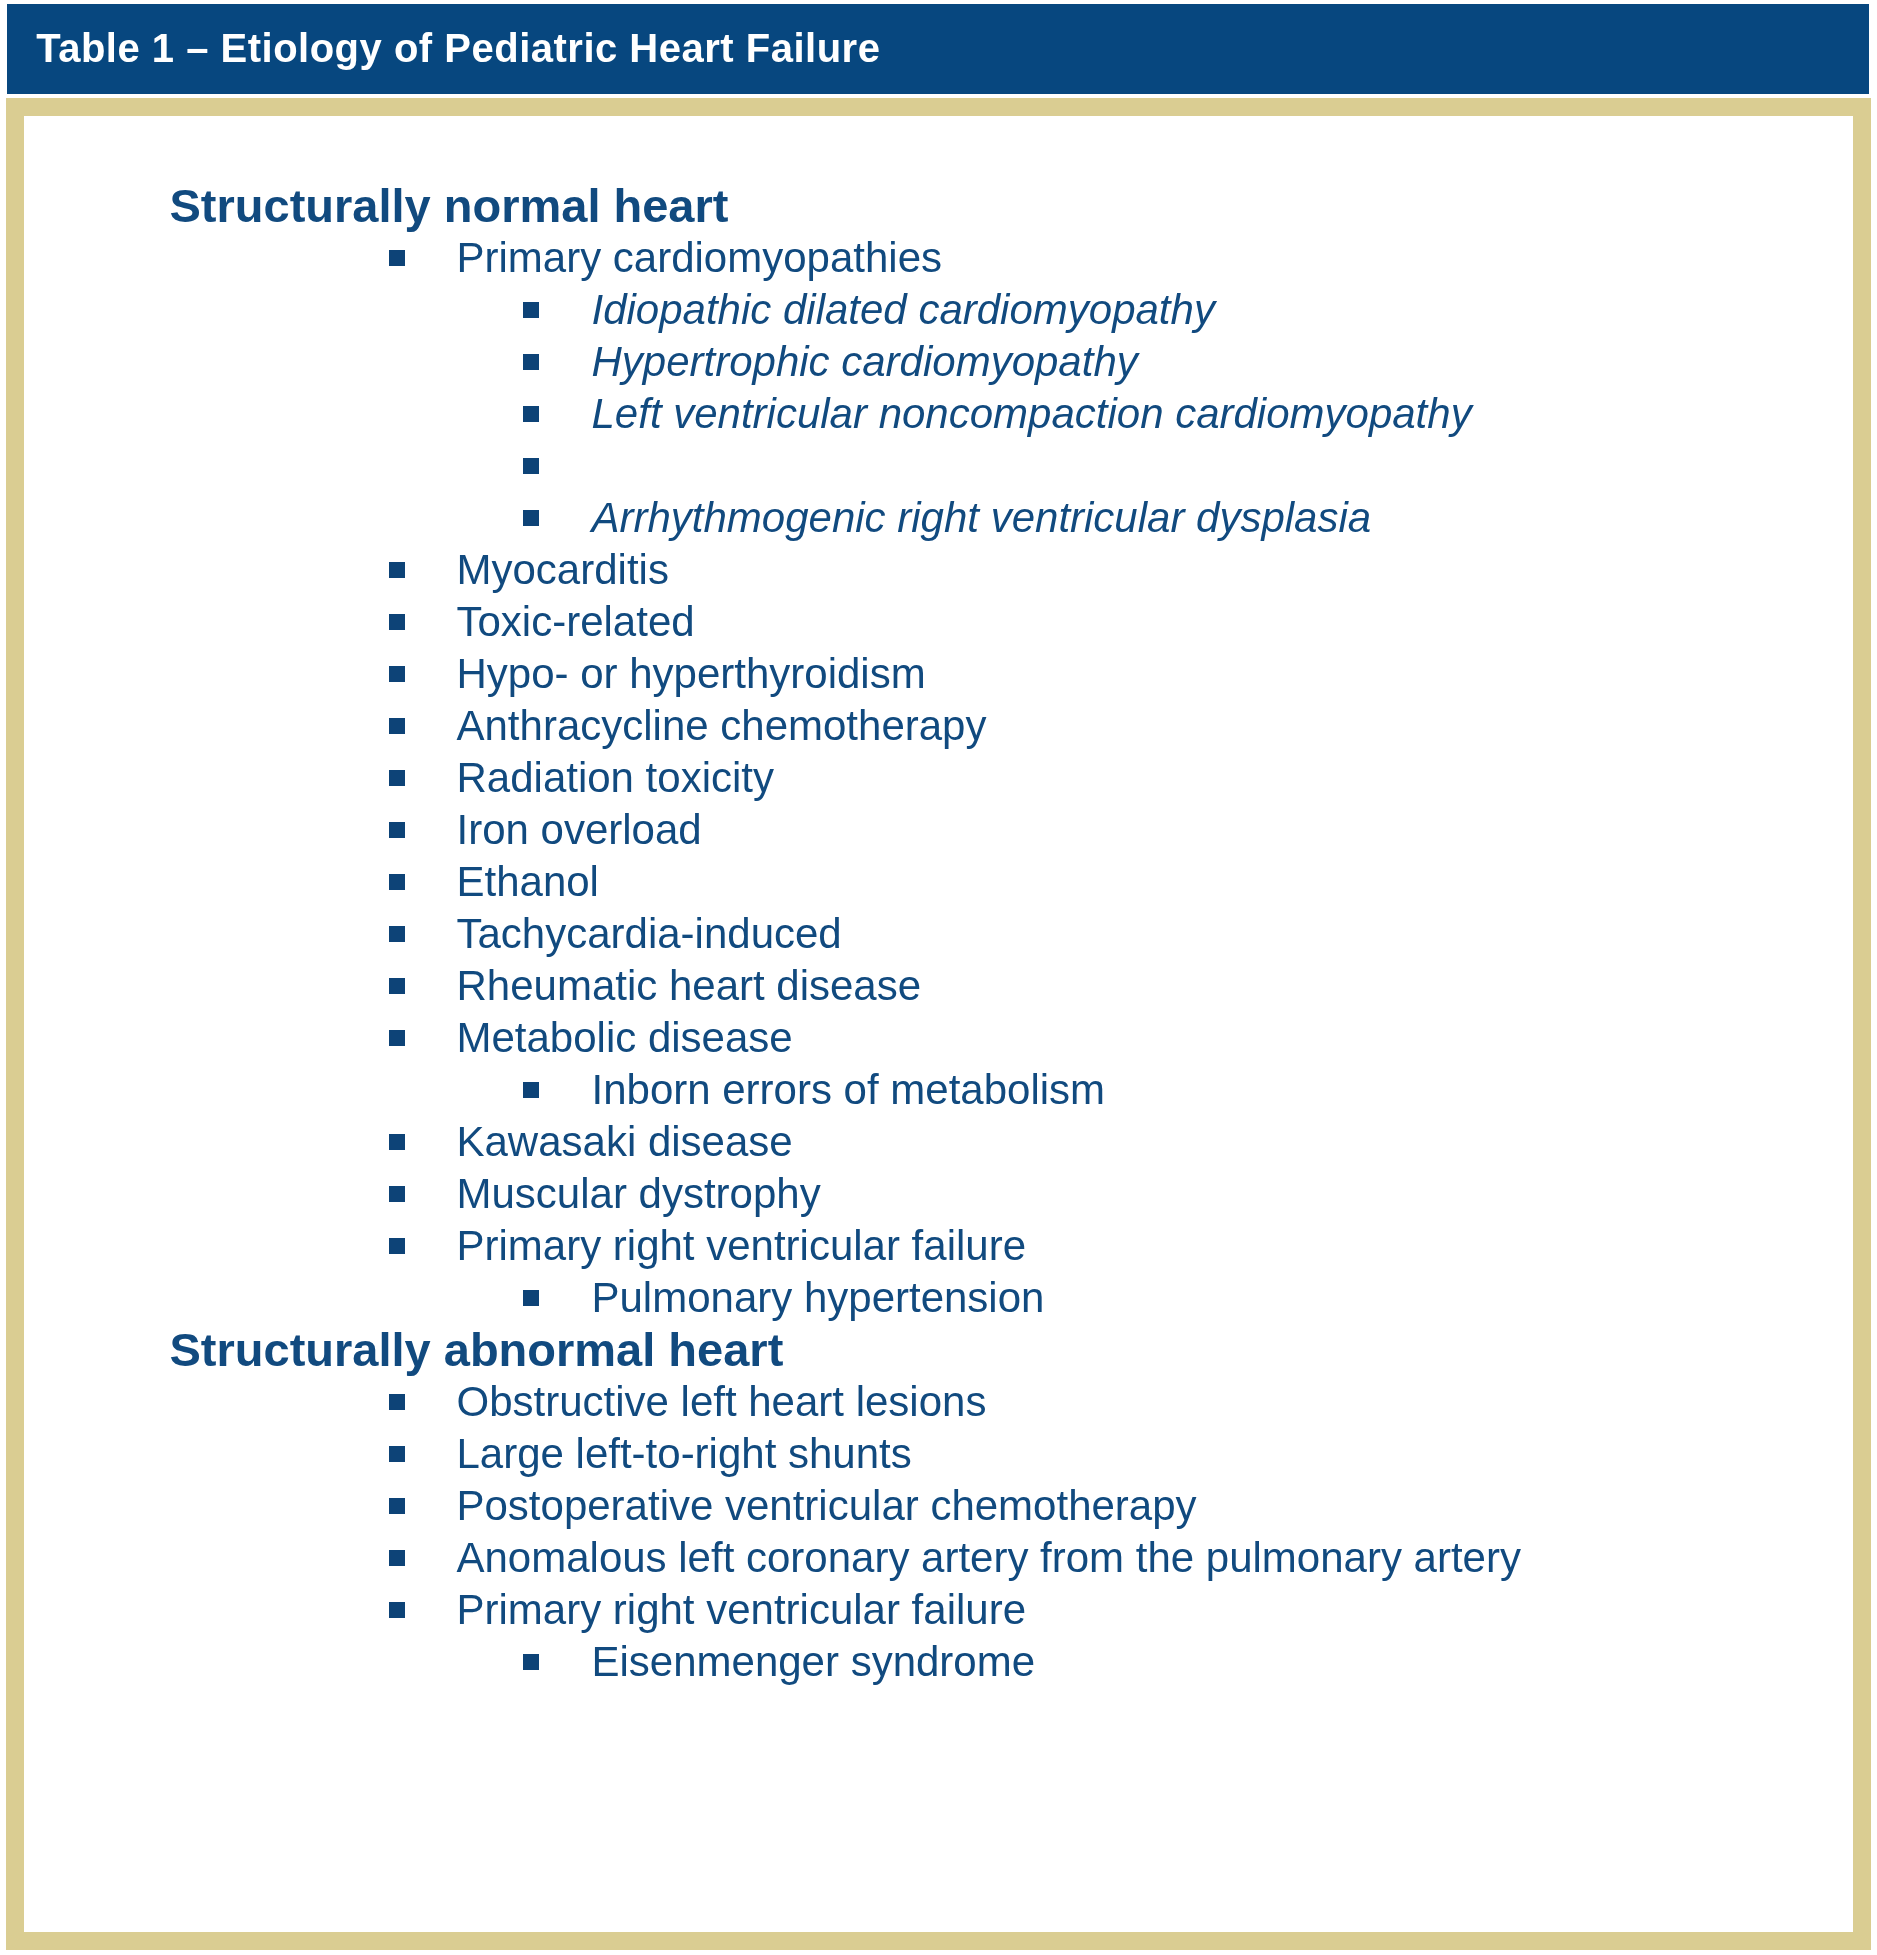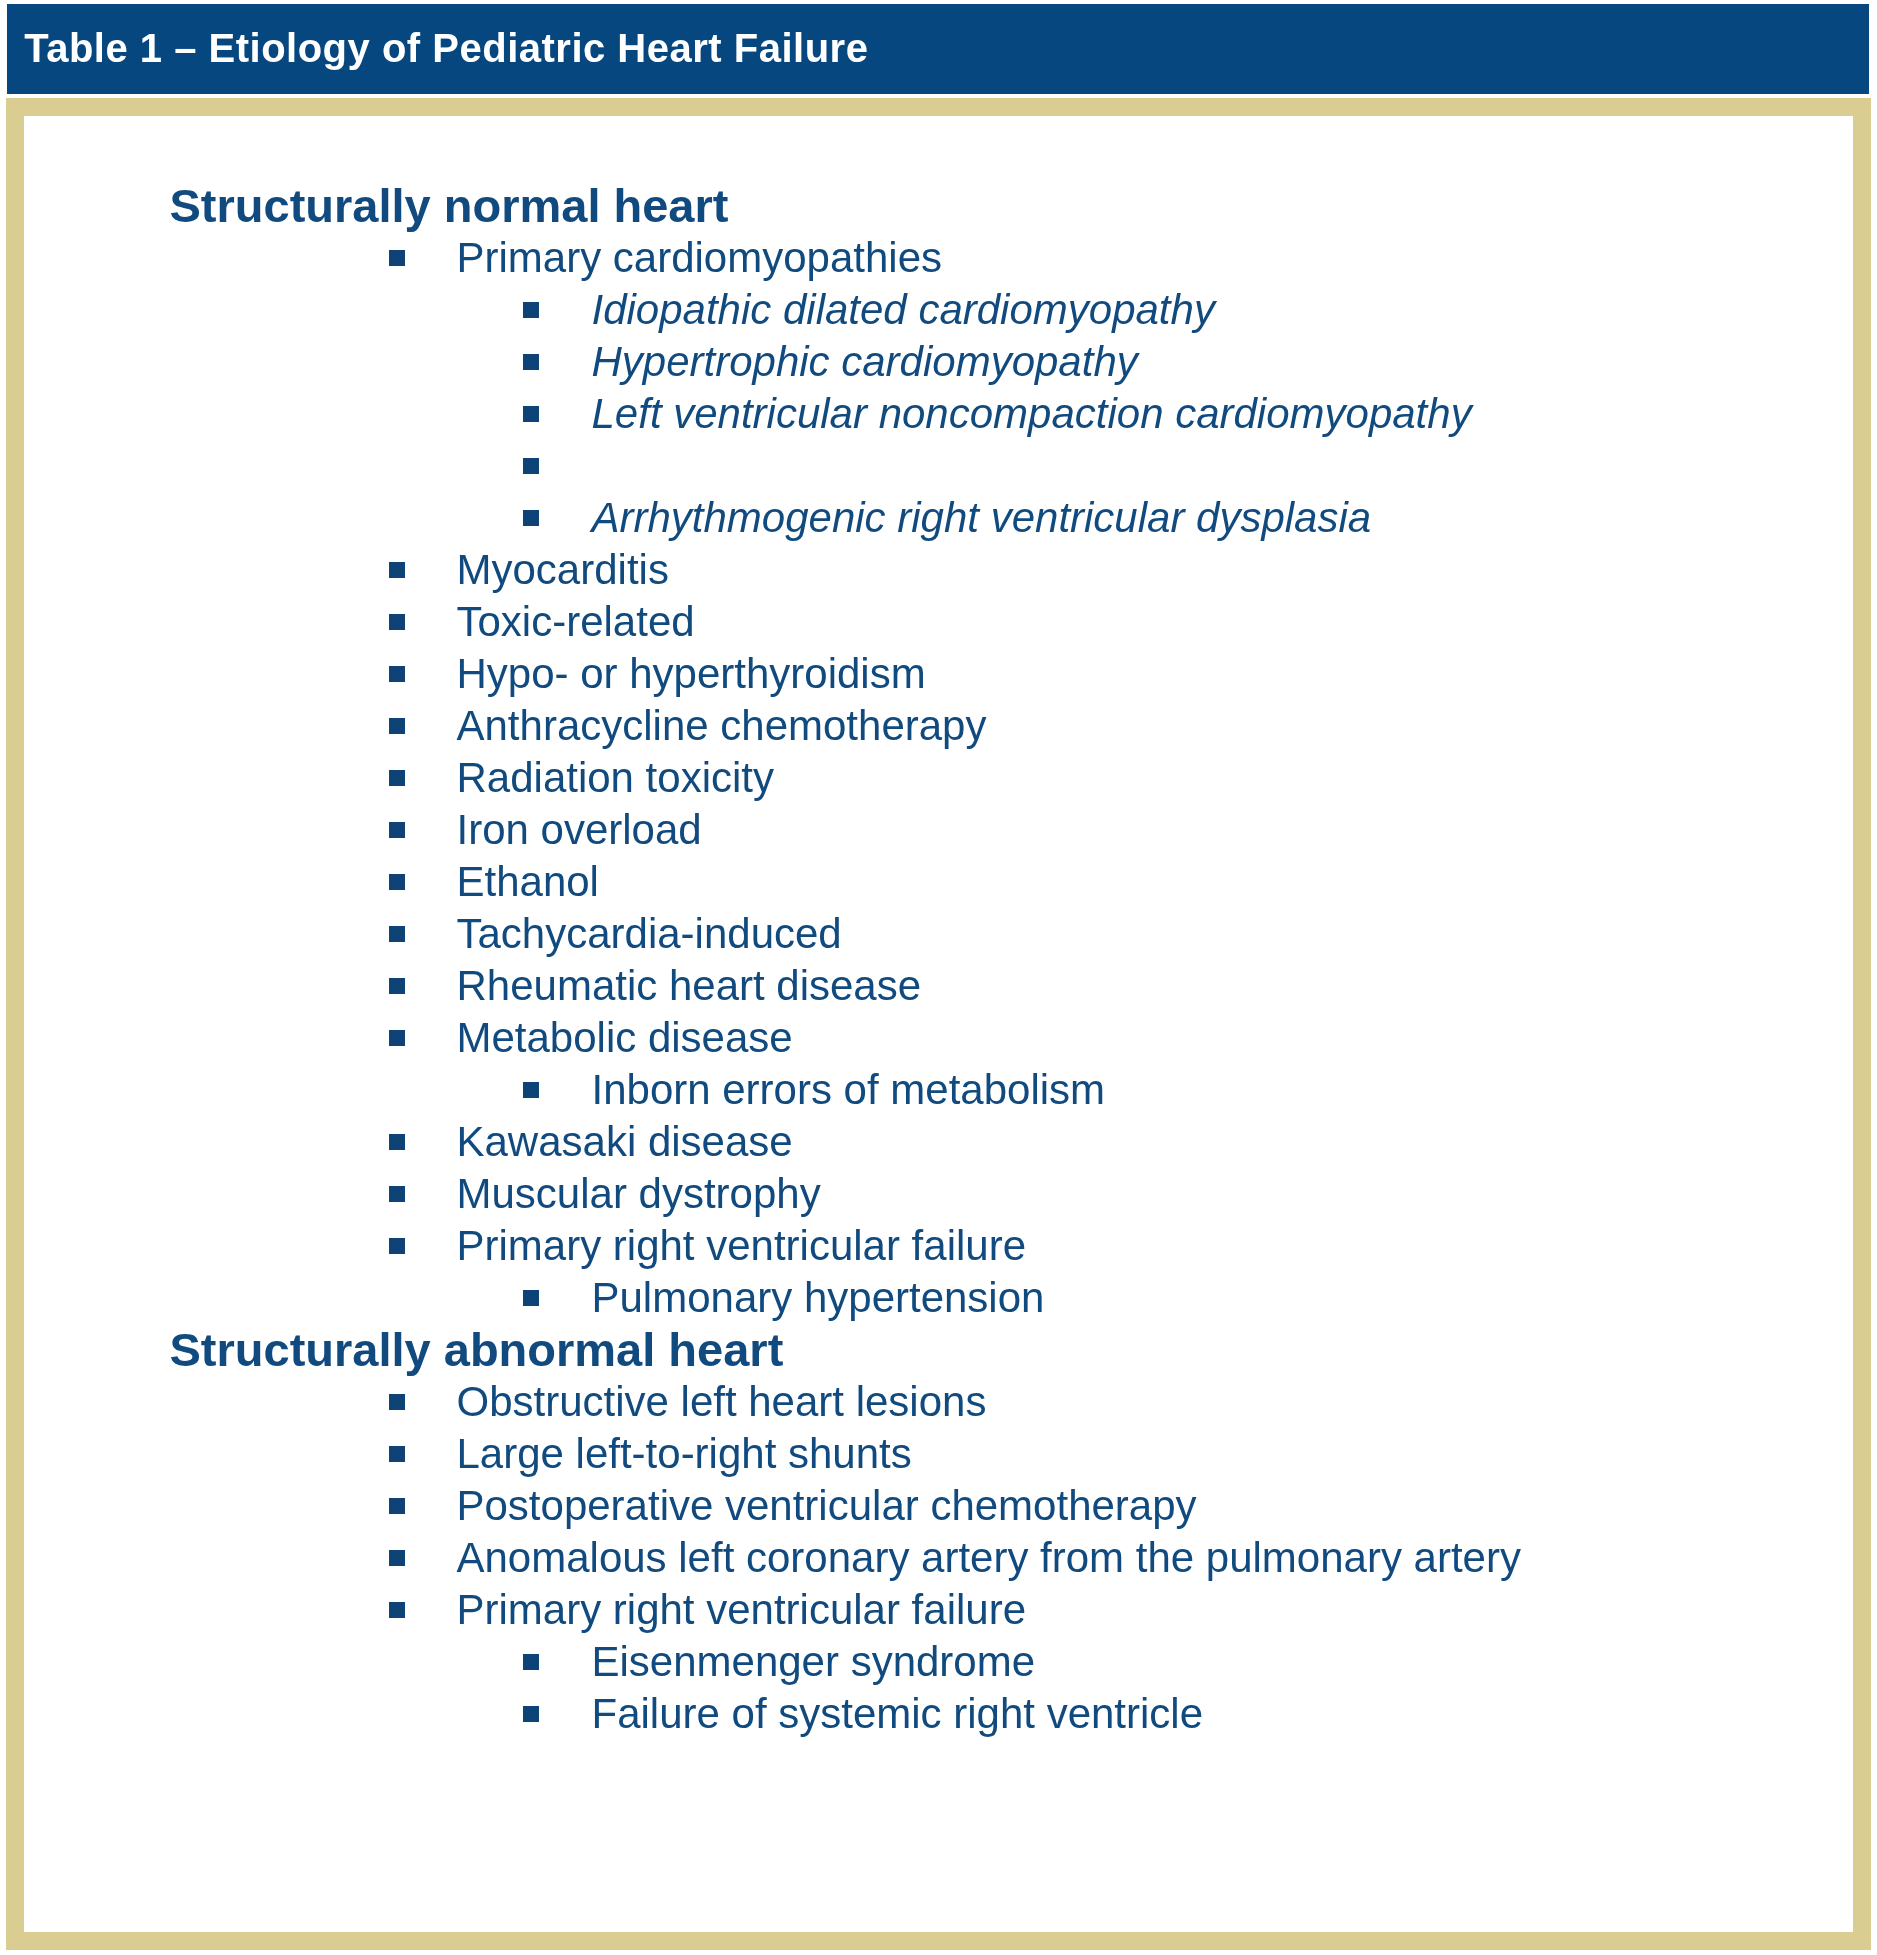--- a/index.html
+++ b/index.html
@@ -18,21 +18,21 @@
     width: 1862px;
     height: 90px;
     background: var(--header-bg, #07477f);
     display: flex;
     align-items: center;
   }
   .header-title {
     color: var(--title-text, #ffffff);
     font-size: 40px;
     font-weight: bold;
-    padding-left: 17px;
+    padding-left: 29px;
     letter-spacing: 0.5px;
     white-space: nowrap;
   }
   .frame {
     position: absolute;
     left: 6.3px;
     top: 98px;
     width: 1865px;
     height: 1852px;
     box-sizing: border-box;
@@ -190,18 +190,14 @@
     <span class="label">Anomalous left coronary artery from the pulmonary artery</span>
   </div>
     <div class="row level-1">
     <span class="bullet"></span>
     <span class="label">Primary right ventricular failure</span>
   </div>
     <div class="row level-2">
     <span class="bullet"></span>
     <span class="label">Eisenmenger syndrome</span>
   </div>
-    <div class="row level-2">
-    <span class="bullet"></span>
-    <span class="label">Failure of systemic right ventricle</span>
-  </div>
   </div>
 
 
 </body></html>

